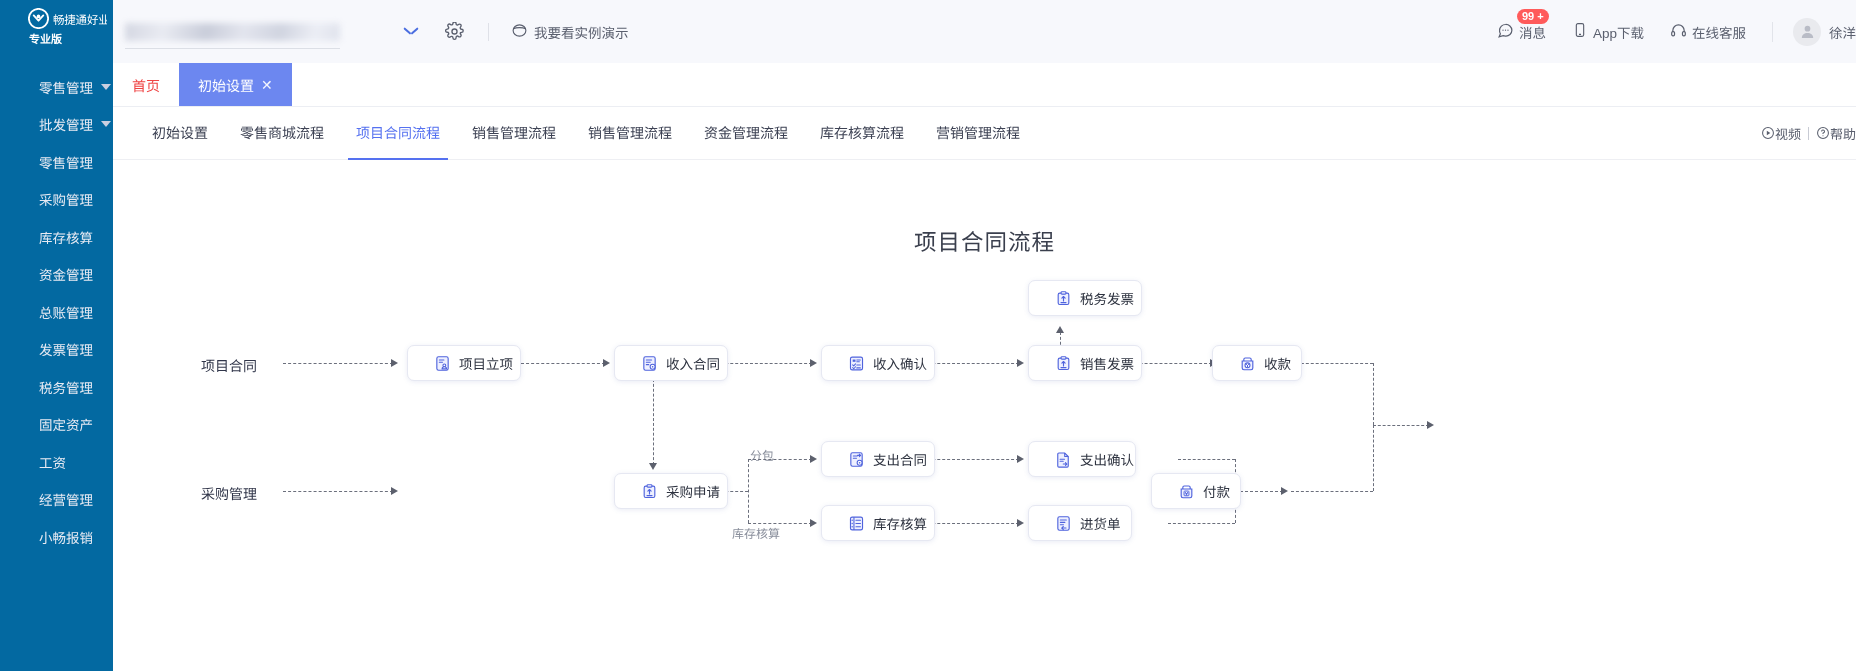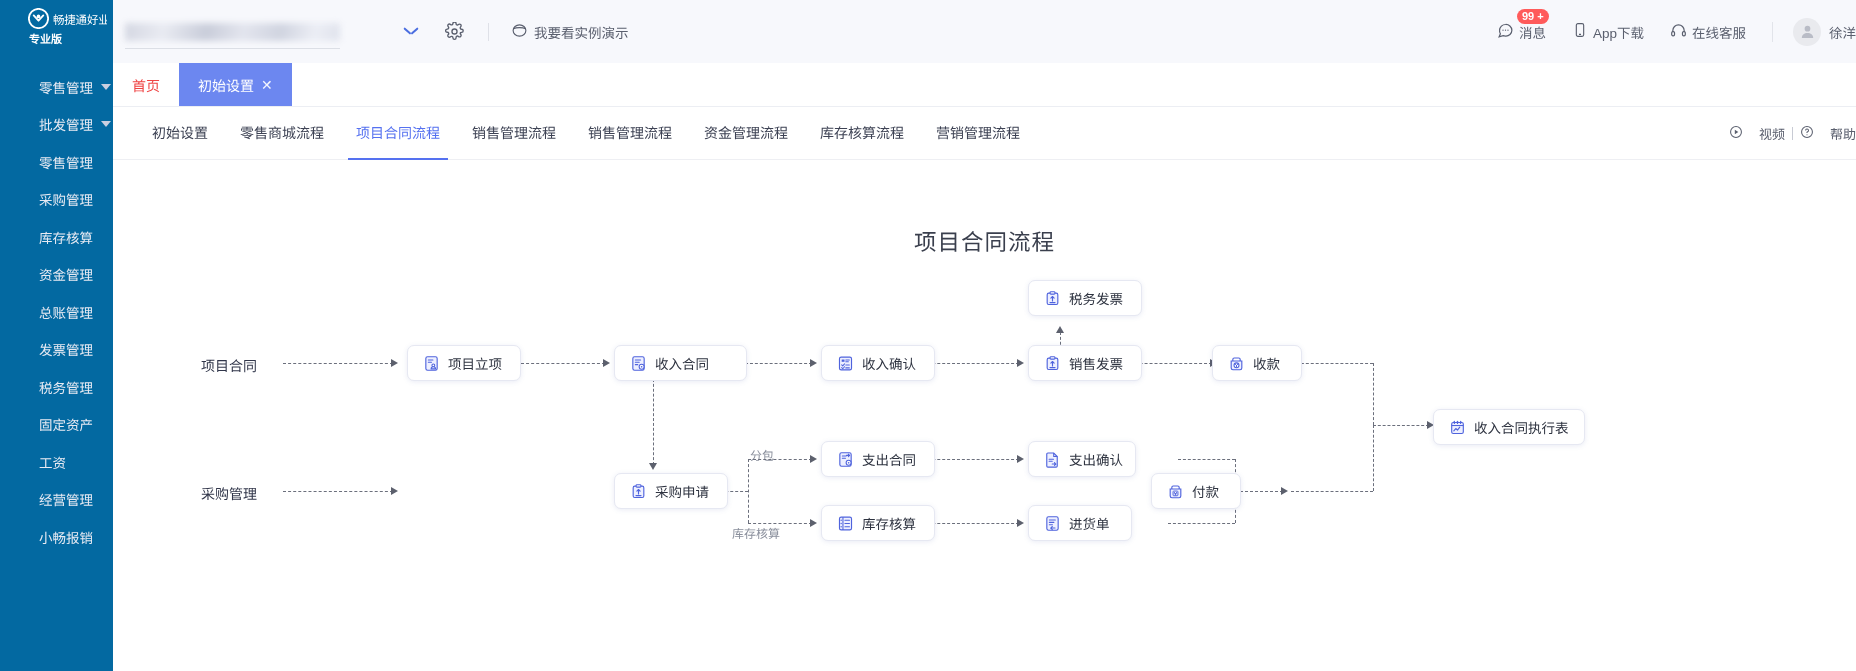--- a/index.html
+++ b/index.html
@@ -154,21 +154,21 @@
   }
   .stab.active { color: #5571f0; }
   .stab.active::after {
     content: ""; position: absolute; left: 8px; right: 8px; bottom: 0;
     height: 2px; background: #5571f0;
   }
   .subtabs-right {
     margin-left: auto; display: flex; align-items: center;
     gap: 7px; padding-right: 0px; font-size: 13px; color: #5a5f6e;
   }
-  .sr-item { display: flex; align-items: center; gap: 16px; cursor: pointer; white-space: nowrap; }
+  .sr-item { display: flex; align-items: flex-end; gap: 0; cursor: pointer; white-space: nowrap; }
   .sr-divider { width: 1px; height: 13px; background: #c8cbd4; }
 
   
   .canvas {
     position: absolute; left: 113px; top: 160px;
     width: 1743px; height: 511px;
     background: #ffffff; overflow: hidden;
   }
   .flow-title {
     position: absolute; left: 0; right: 0; top: 64px;
@@ -185,21 +185,21 @@
 
   
   .node {
     position: absolute;
     height: 36px;
     background: #ffffff;
     border: 1px solid #e6e8f2;
     border-radius: 7px;
     box-shadow: 0 1px 5px rgba(92,105,180,0.13);
     display: flex; align-items: center;
-    padding: 0 15px; gap: 8px;
+    padding: 0 26px; gap: 8px;
     font-size: 13.5px; color: #2e3340;
     white-space: nowrap; cursor: pointer;
   }
   .node .ic { width: 17px; height: 17px; flex: 0 0 17px; display: block; }
 
   
   .dash-h {
     position: absolute; height: 0;
     border-top: 1.6px dashed #6b6f7c;
   }
@@ -472,21 +472,21 @@
       <svg class="ic" viewBox="0 0 24 24">
         <rect x="4" y="2.5" width="16" height="19" rx="2.4" fill="#eef0ff" stroke="#4f63dd" stroke-width="1.6"></rect>
         <line x1="7.5" y1="7" x2="14" y2="7" stroke="#4f63dd" stroke-width="1.5" stroke-linecap="round"></line>
         <line x1="7.5" y1="10.3" x2="12" y2="10.3" stroke="#4f63dd" stroke-width="1.5" stroke-linecap="round"></line>
         <circle cx="14.6" cy="14.6" r="2" fill="#fff" stroke="#4f63dd" stroke-width="1.5"></circle>
         <path d="M11.4 19.6c0-1.9 1.4-3 3.2-3s3.2 1.1 3.2 3z" fill="#fff" stroke="#4f63dd" stroke-width="1.5"></path>
       </svg>
       <span>项目立项</span>
     </div>
 
-    <div class="node" style="left:501px; top:185px; width:133px;">
+    <div class="node" style="left:501px; top:185px; width:114px;">
       <svg class="ic" viewBox="0 0 24 24">
         <rect x="4" y="2.5" width="16" height="19" rx="2.4" fill="#eef0ff" stroke="#4f63dd" stroke-width="1.6"></rect>
         <line x1="7.5" y1="7" x2="15" y2="7" stroke="#4f63dd" stroke-width="1.5" stroke-linecap="round"></line>
         <line x1="7.5" y1="10.3" x2="13" y2="10.3" stroke="#4f63dd" stroke-width="1.5" stroke-linecap="round"></line>
         <line x1="7.5" y1="13.6" x2="11" y2="13.6" stroke="#4f63dd" stroke-width="1.5" stroke-linecap="round"></line>
         <circle cx="16.4" cy="16.6" r="3.5" fill="#fff" stroke="#4f63dd" stroke-width="1.5"></circle>
         <circle cx="16.4" cy="16.6" r="1.2" fill="#4f63dd"></circle>
       </svg>
       <span>收入合同</span>
     </div>
@@ -528,31 +528,20 @@
     <div class="node" style="left:1099px; top:185px; width:90px;">
       <svg class="ic" viewBox="0 0 24 24">
         <path d="M4.5 8.5h15v10a2.4 2.4 0 0 1-2.4 2.4H6.9A2.4 2.4 0 0 1 4.5 18.5z" fill="#eef0ff" stroke="#4f63dd" stroke-width="1.6"></path>
         <path d="M6.8 8.5V6.2a2 2 0 0 1 2-2h6.4a2 2 0 0 1 2 2v2.3" fill="none" stroke="#4f63dd" stroke-width="1.6"></path>
         <circle cx="12" cy="14.6" r="3.5" fill="#fff" stroke="#4f63dd" stroke-width="1.5"></circle>
         <path d="M10.4 13.2l1.6 1.6 1.6-1.6M12 14.8v2" stroke="#4f63dd" stroke-width="1.4" fill="none" stroke-linecap="round"></path>
       </svg>
       <span>收款</span>
     </div>
 
-    <div class="node" style="left:1320px; top:249px; width:152px;">
-      <svg class="ic" viewBox="0 0 24 24">
-        <rect x="3.8" y="5" width="16.4" height="15.5" rx="2.2" fill="#eef0ff" stroke="#4f63dd" stroke-width="1.6"></rect>
-        <line x1="3.8" y1="9.2" x2="20.2" y2="9.2" stroke="#4f63dd" stroke-width="1.5"></line>
-        <line x1="7.6" y1="3.2" x2="7.6" y2="6.2" stroke="#4f63dd" stroke-width="1.6" stroke-linecap="round"></line>
-        <line x1="12" y1="3.2" x2="12" y2="6.2" stroke="#4f63dd" stroke-width="1.6" stroke-linecap="round"></line>
-        <line x1="16.4" y1="3.2" x2="16.4" y2="6.2" stroke="#4f63dd" stroke-width="1.6" stroke-linecap="round"></line>
-        <path d="M6.8 16.8l2.8-3.4 2.4 2.2 3.2-4.1" fill="none" stroke="#4f63dd" stroke-width="1.6" stroke-linecap="round" stroke-linejoin="round"></path>
-      </svg>
-      <span>收入合同执行表</span>
-    </div>
 
     <div class="node" style="left:501px; top:313px; width:114px;">
       <svg class="ic" viewBox="0 0 24 24">
         <rect x="4.5" y="4.5" width="15" height="16" rx="2.2" fill="#eef0ff" stroke="#4f63dd" stroke-width="1.6"></rect>
         <rect x="8.6" y="2.4" width="6.8" height="3.4" rx="1.2" fill="#fff" stroke="#4f63dd" stroke-width="1.5"></rect>
         <path d="M12 9.2v6.4m0-6.4l-2.3 2.3M12 9.2l2.3 2.3" fill="none" stroke="#4f63dd" stroke-width="1.6" stroke-linecap="round" stroke-linejoin="round"></path>
         <line x1="8.4" y1="17.8" x2="15.6" y2="17.8" stroke="#4f63dd" stroke-width="1.5" stroke-linecap="round"></line>
       </svg>
       <span>采购申请</span>
     </div>

